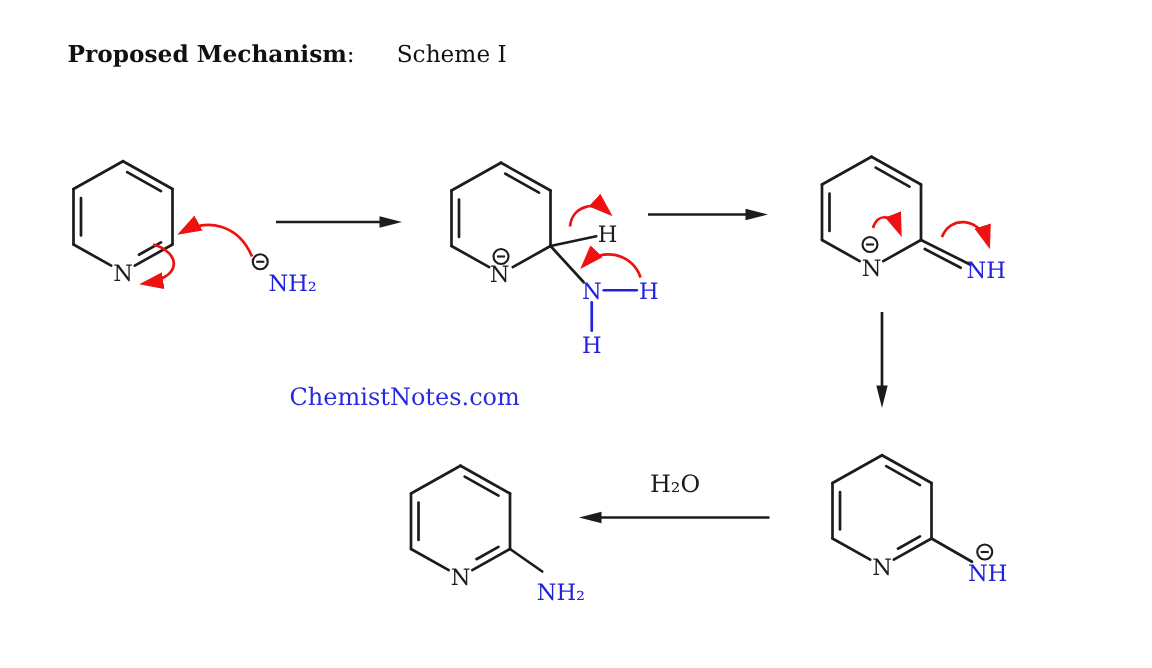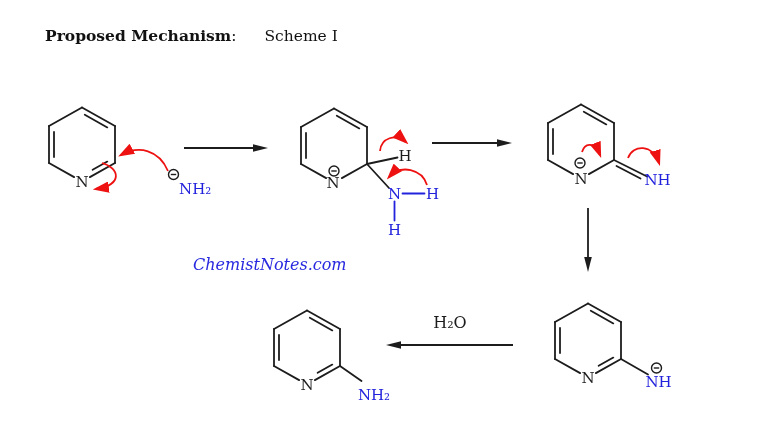--- a/index.html
+++ b/index.html
@@ -4,21 +4,21 @@
 <style>
   :root{
     --bond:#1c1c1c; --blue:#2222dd; --red:#ee1111; --wm:#2929e0; --bg:#ffffff;
   }
   html,body{margin:0;padding:0;background:var(--bg);}
   #stage{position:relative;width:768px;height:408px;background:var(--bg);overflow:hidden;
          font-family:"DejaVu Serif", "Liberation Serif", serif;}
   #title{position:absolute;left:45px;top:26px;font-size:15.5px;color:#111;white-space:nowrap;}
   #title .b{font-weight:bold;}
   #title .scheme{margin-left:28px;}
-  #watermark{position:absolute;left:193px;top:255px;font-size:16px;color:var(--wm);font-style:italic;}
+  #watermark{position:absolute;left:193px;top:255px;font-size:16px;color:var(--wm);}
   svg{position:absolute;left:0;top:0;}
   .bond{stroke:var(--bond);stroke-width:1.8;fill:none;stroke-linecap:round;}
   .blue-bond{stroke:var(--blue);stroke-width:1.8;fill:none;stroke-linecap:round;}
   .red-arrow{stroke:var(--red);stroke-width:1.8;fill:none;}
   text.atom{font-family:"DejaVu Serif","Liberation Serif",serif;font-size:15px;fill:var(--bond);}
   text.blue-atom{fill:var(--blue);}
   text.water{font-size:16px;}
   .charge circle{stroke:var(--bond);stroke-width:1.4;fill:none;}
   .charge line{stroke:var(--bond);stroke-width:1.4;}
   .rxn line{stroke:var(--bond);stroke-width:1.8;}

